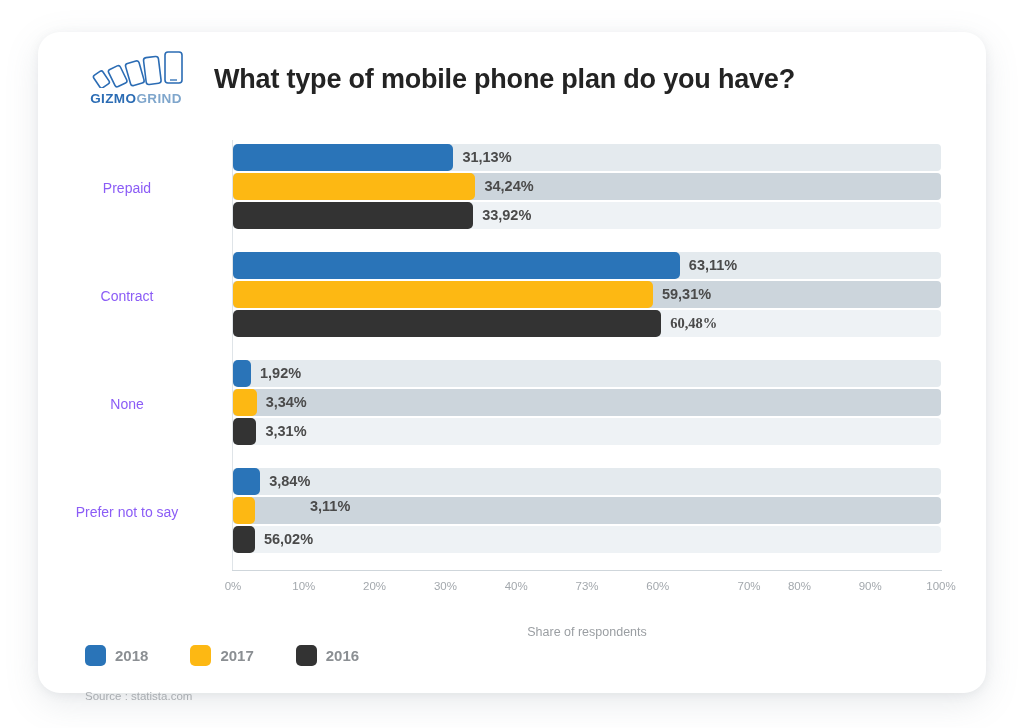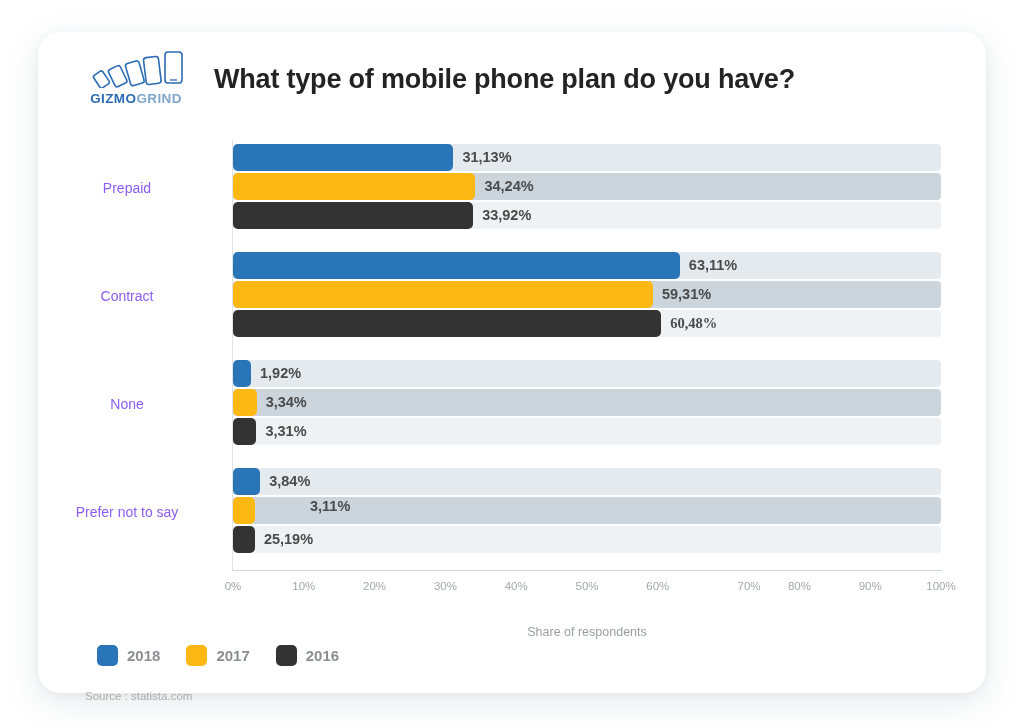--- a/index.html
+++ b/index.html
@@ -173,22 +173,21 @@
     color: #9a9ea2;
   }
 
   
   #legend {
     position: absolute;
     left: 47px;
     top: 505px;
     display: flex;
     align-items: center;
-    gap: 26px;
-    margin-left: 12px;
+    gap: 42px;
   }
   .legend-item {
     display: flex;
     align-items: center;
     gap: 9px;
   }
   .legend-swatch {
     width: 21px;
     height: 21px;
     border-radius: 5px;
@@ -293,31 +292,31 @@
           <div class="cat-label">Prefer not to say</div>
           <div class="tracks">
             <div class="track t0"></div>
             <div class="bar s2018" style="top: 0px; width: 27.1872px;"></div>
             <div class="bar-value" style="top: 0px; left: 36.1872px;">3,84%</div>
             <div class="track t1"></div>
             <div class="bar s2017" style="top: 29px; width: 22.0188px;"></div>
             <div class="bar-value" style="top: 25px; left: 31.0188px; margin-left: 46px;">3,11%</div>
             <div class="track t2"></div>
             <div class="bar s2016" style="top: 58px; width: 21.8772px;"></div>
-            <div class="bar-value" style="top: 58px; left: 30.8772px;">25,19%</div>
+            <div class="bar-value" style="top: 58px; left: 30.8772px;">56,02%</div>
           </div>
         </div>
       </div>
     <div id="ticks">
         <div class="tick" style="left: 0px;">0%</div>
         <div class="tick" style="left: 70.8px;">10%</div>
         <div class="tick" style="left: 141.6px;">20%</div>
         <div class="tick" style="left: 212.4px;">30%</div>
         <div class="tick" style="left: 283.2px;">40%</div>
-        <div class="tick" style="left: 354px;">50%</div>
+        <div class="tick" style="left: 354px;">73%</div>
         <div class="tick" style="left: 424.8px;">60%</div>
         <div class="tick" style="left: 516px; text-align: center;">70%</div>
         <div class="tick" style="left: 566.4px;">80%</div>
         <div class="tick" style="left: 637.2px;">90%</div>
         <div class="tick" style="left: 708px;">100%</div>
       </div>
     <div id="axis-title">Share of respondents</div>
 
     <div id="legend">
         <div class="legend-item">

